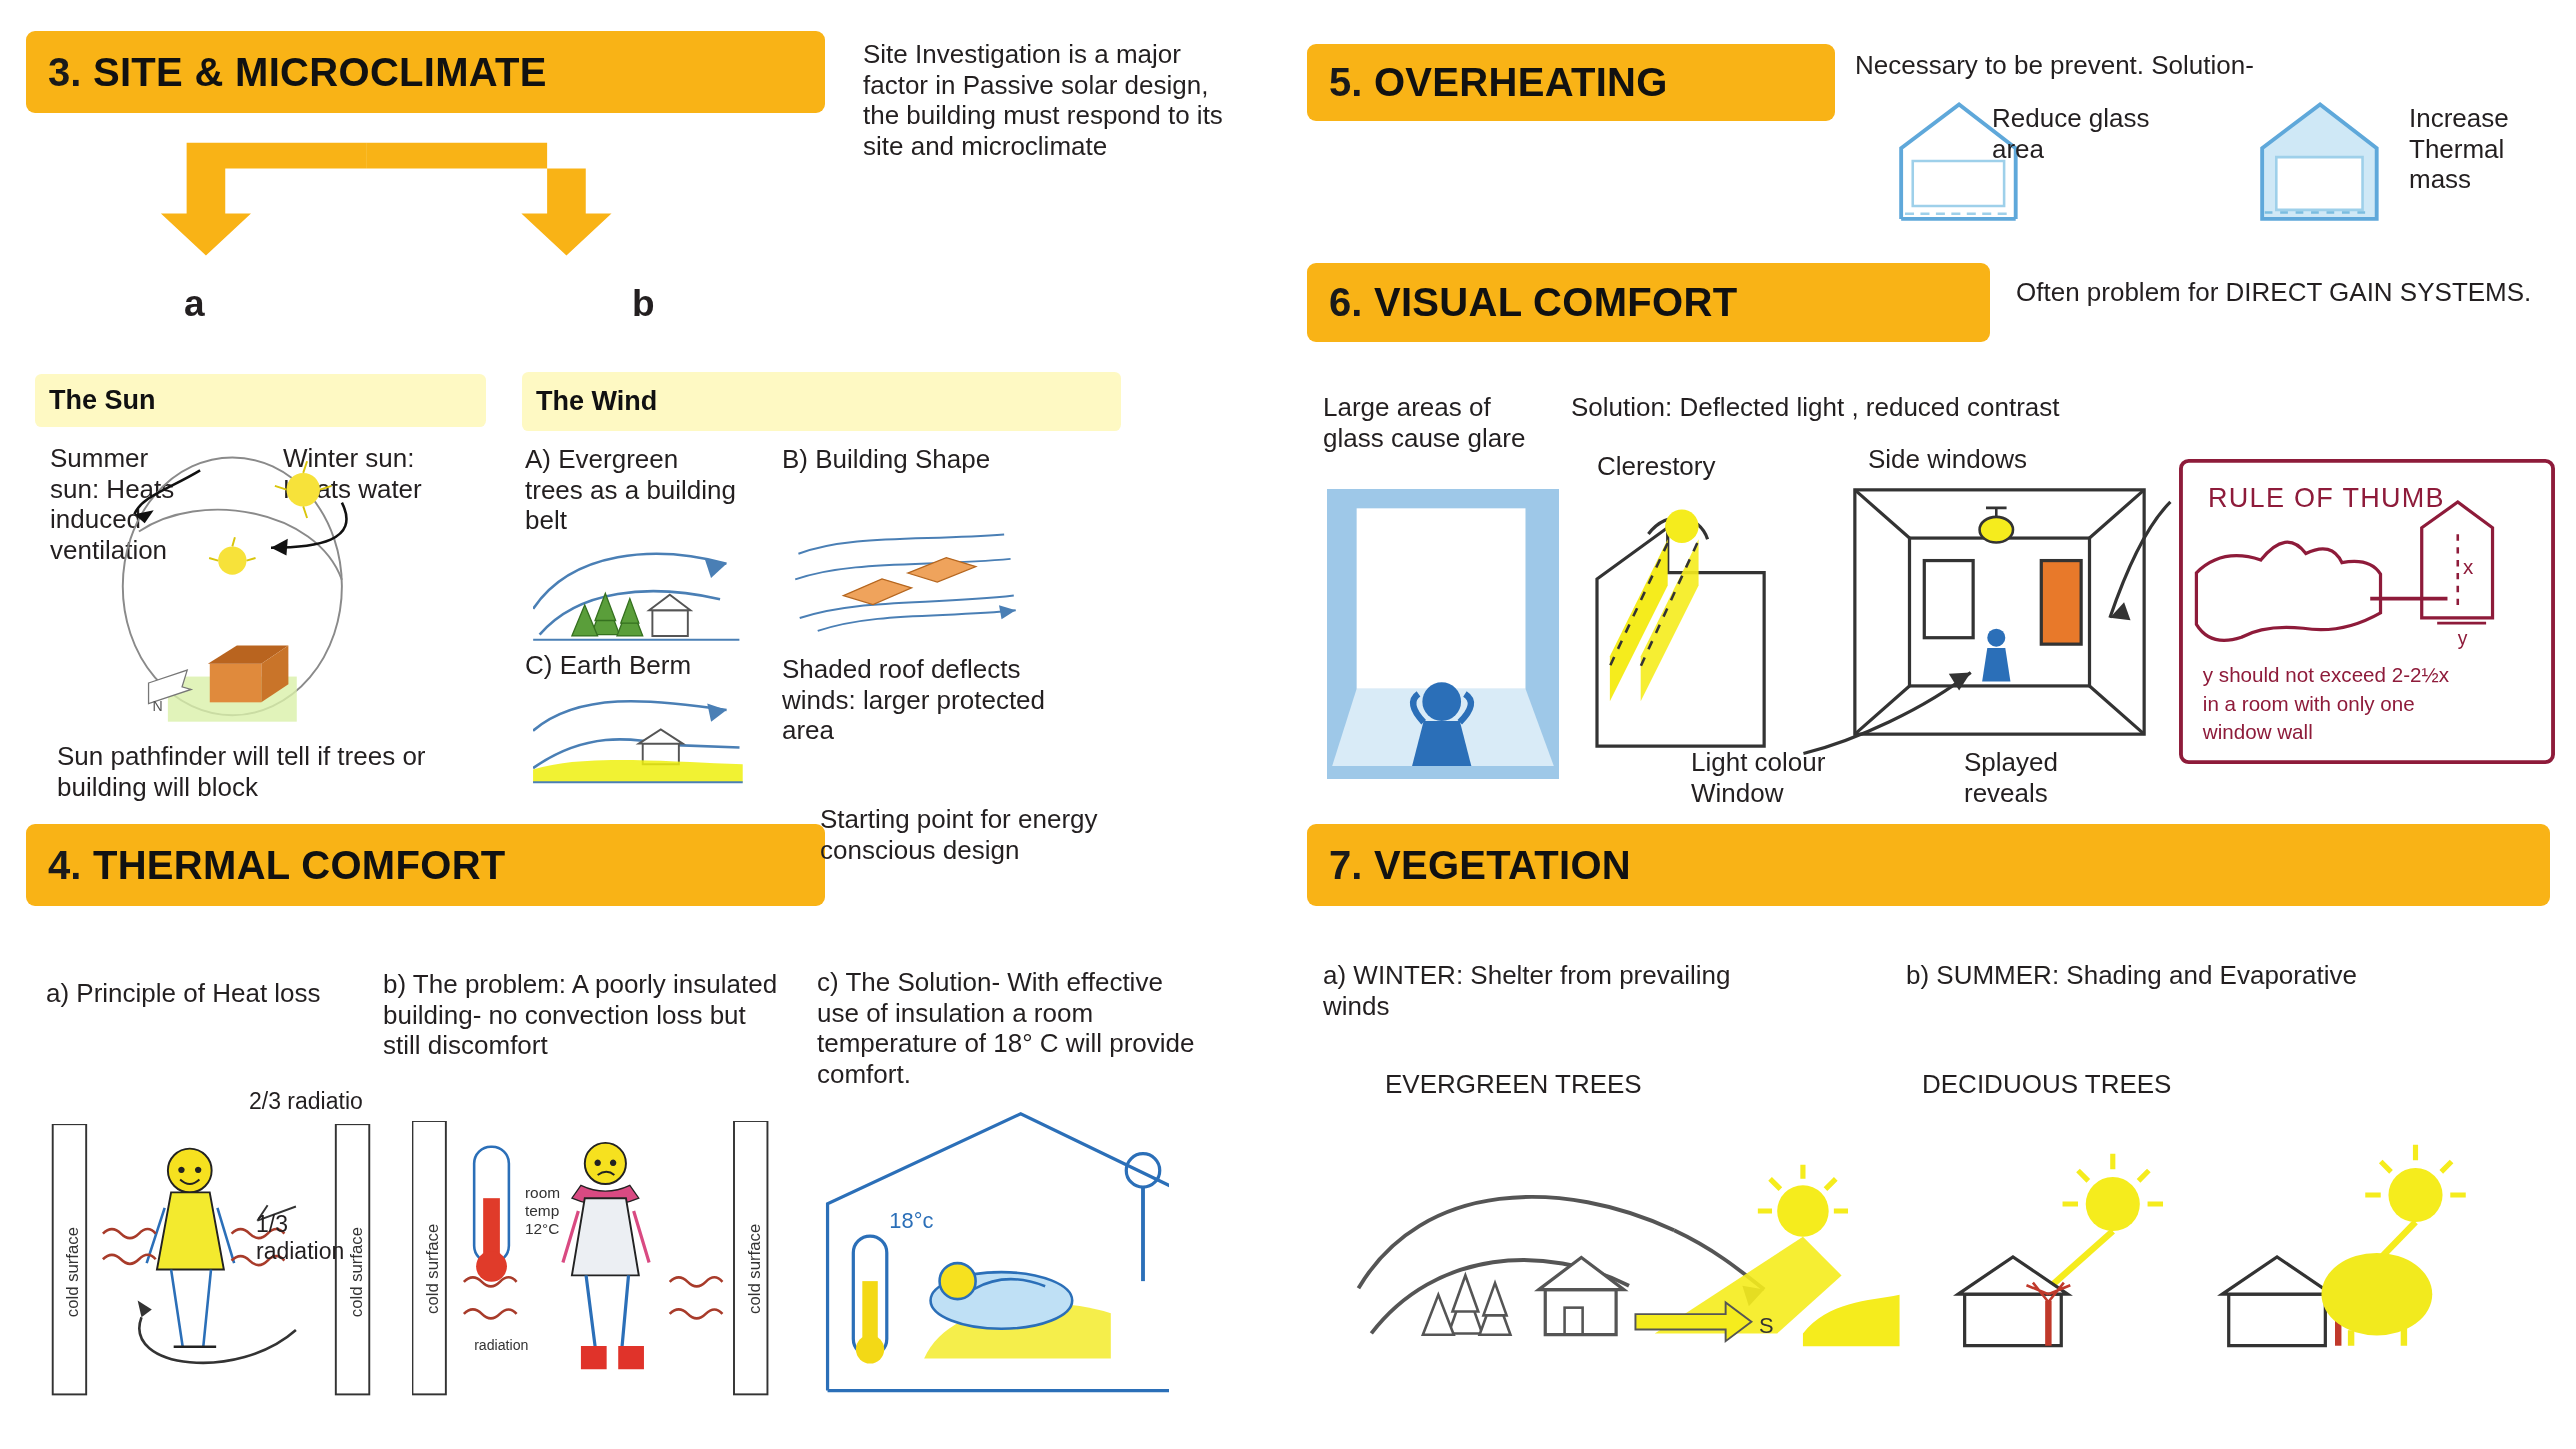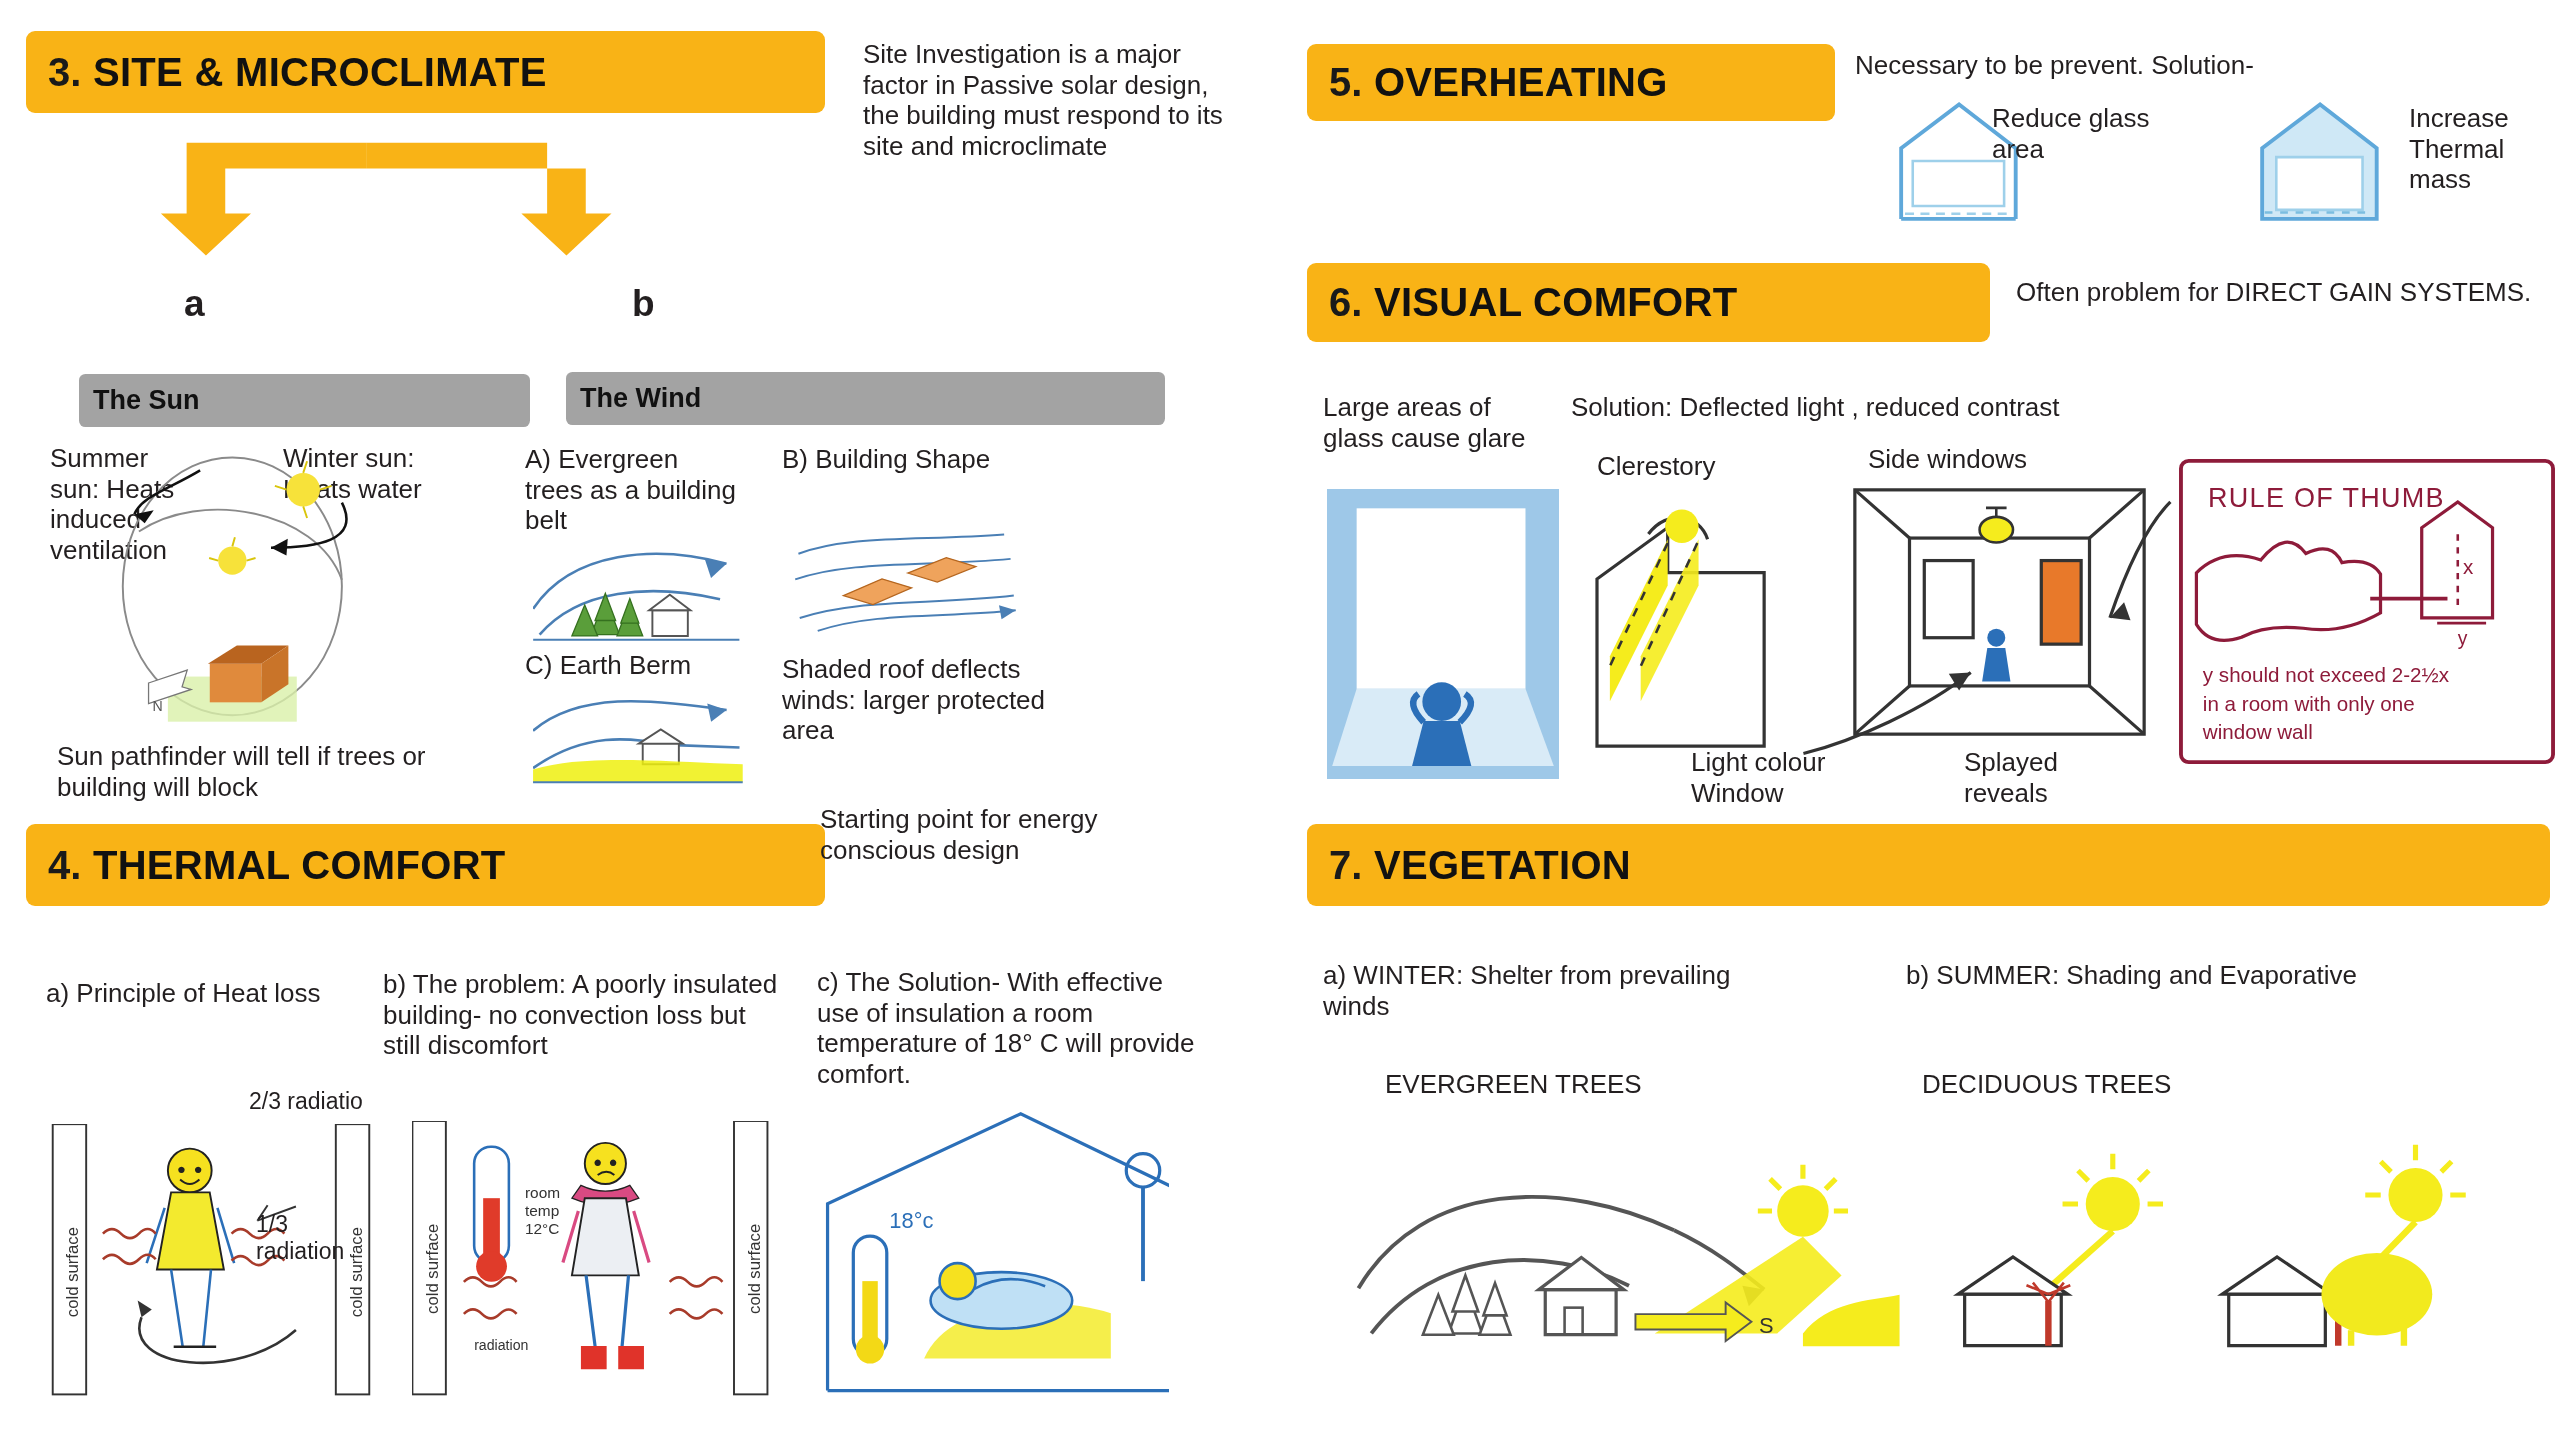--- a/index.html
+++ b/index.html
@@ -20,22 +20,22 @@
     padding:0 22px;
     box-sizing:border-box;
   }
   .banner .num{
     font-weight:700;font-size:40px;color:#1a1a1a;margin-right:11.6px;
   }
   .banner .ttl{
     font-weight:700;font-size:40px;color:#111111;letter-spacing:0.3px;
   }
   .subbanner{
-    background:#a3a3a3;border-radius:6.4px;
-    display:flex;align-items:center;padding:0 14px;box-sizing:border-box;margin-left:44px;
+    background:#fef9c3;border-radius:6.4px;
+    display:flex;align-items:center;padding:0 14px;box-sizing:border-box;
   }
   .subbanner .ttl{font-weight:700;font-size:27px;color:#111;}
   .txt{font-size:26px;line-height:1.18;color:#231f20;}
   .txt.sm{font-size:23px;margin-left:11px;}
   .bold{font-weight:700;}
   svg{display:block;}
 </style>
 </head>
 <body>
 
@@ -52,21 +52,21 @@
     <path d="M340 0 L340 40 L60 40 L60 150 L20 150 L90 215 L160 150 L120 150 L120 80 L340 80 L340 40 Z" fill="#f9b316"></path>
     <path d="M340 0 L340 40 L620 40 L620 150 L580 150 L650 215 L720 150 L680 150 L680 80 L340 80 L340 40 Z" fill="#f9b316"></path>
   </svg>
   <div class="abs bold" style="left:184px;top:283px;font-size:37px;">a</div>
   <div class="abs bold" style="left:632px;top:283px;font-size:37px;">b</div>
 
   <div class="subbanner abs" style="left:35px;top:374px;width:451px;height:53px;">
     <span class="ttl">The Sun</span>
   </div>
 
-  <div class="subbanner abs" style="left:522px;top:372px;width:599px;height:53px;">
+  <div class="subbanner abs" style="left:522px;top:372px;width:599px;height:59px;">
     <span class="ttl">The Wind</span>
   </div>
 
   <div class="txt abs" style="left:50px;top:443px;width:148px;">Summer sun: Heats induced ventilation</div>
   <div class="txt abs" style="left:283px;top:443px;width:187px;">Winter sun: Heats water</div>
   <div class="txt abs" style="left:57px;top:741px;width:438px;">Sun pathfinder will tell if trees or building will block</div>
 
   <svg class="abs" style="left:39px;top:451px;" width="464" height="290" viewBox="0 0 720 450">
     <ellipse cx="300" cy="210" rx="170" ry="200" fill="none" stroke="#8a8a8a" stroke-width="3"></ellipse>
     <path d="M155 125 C 250 60, 430 90, 470 200" fill="none" stroke="#8a8a8a" stroke-width="3"></path>

